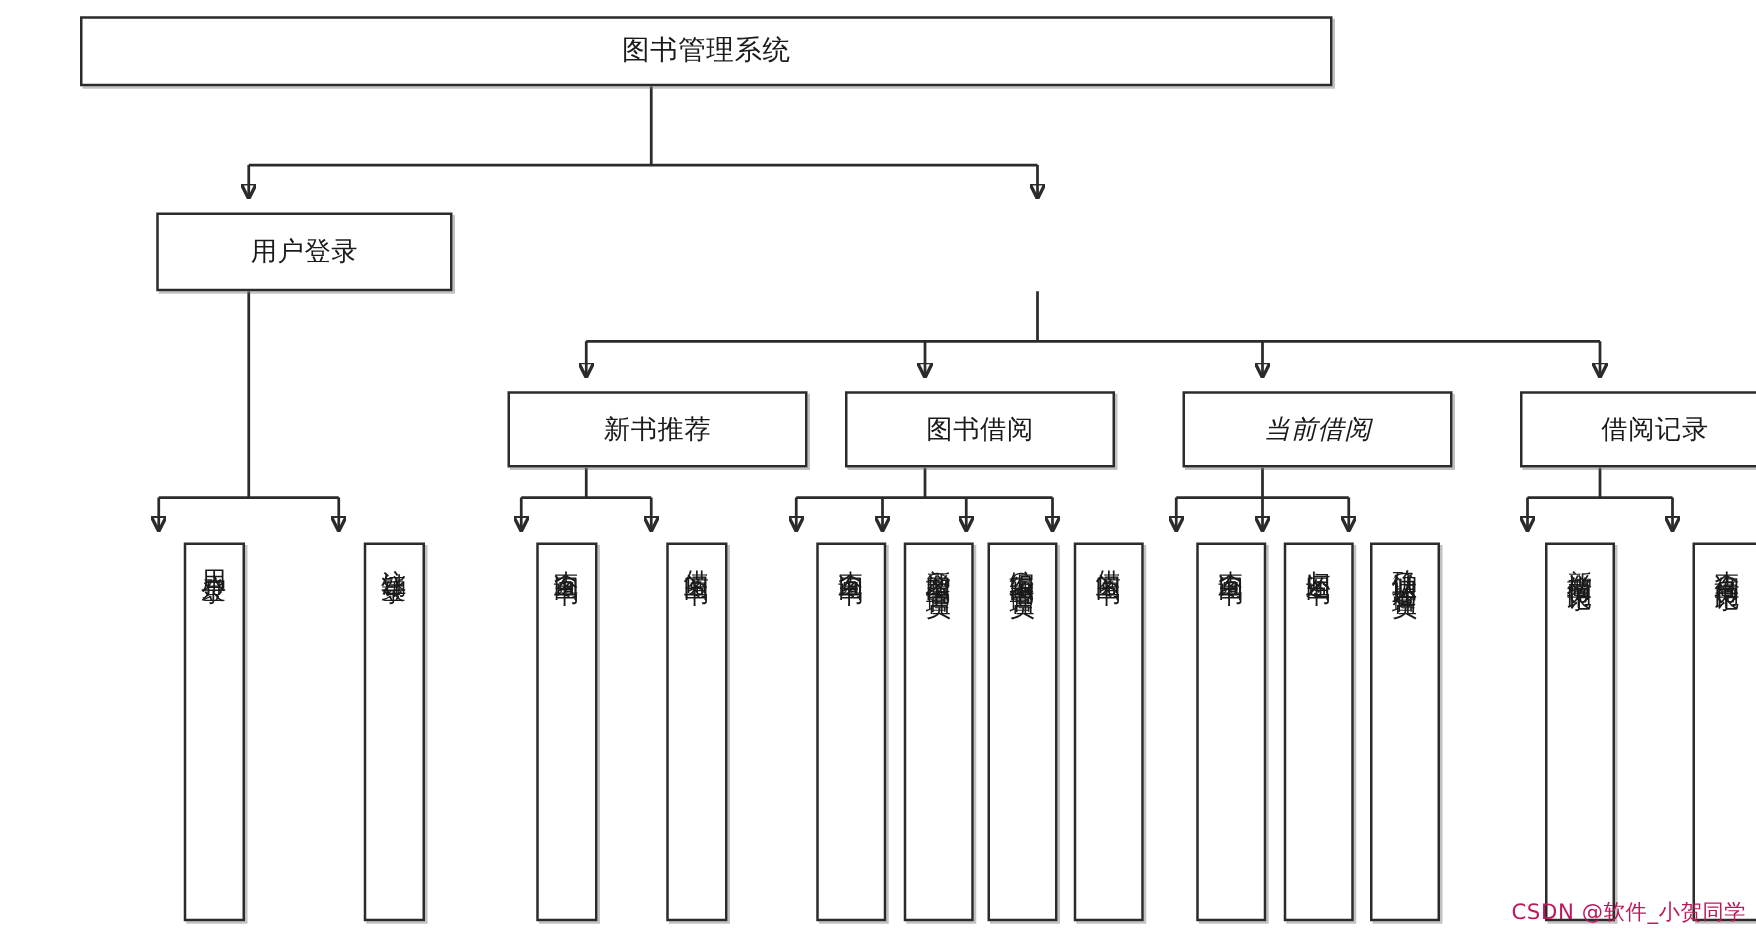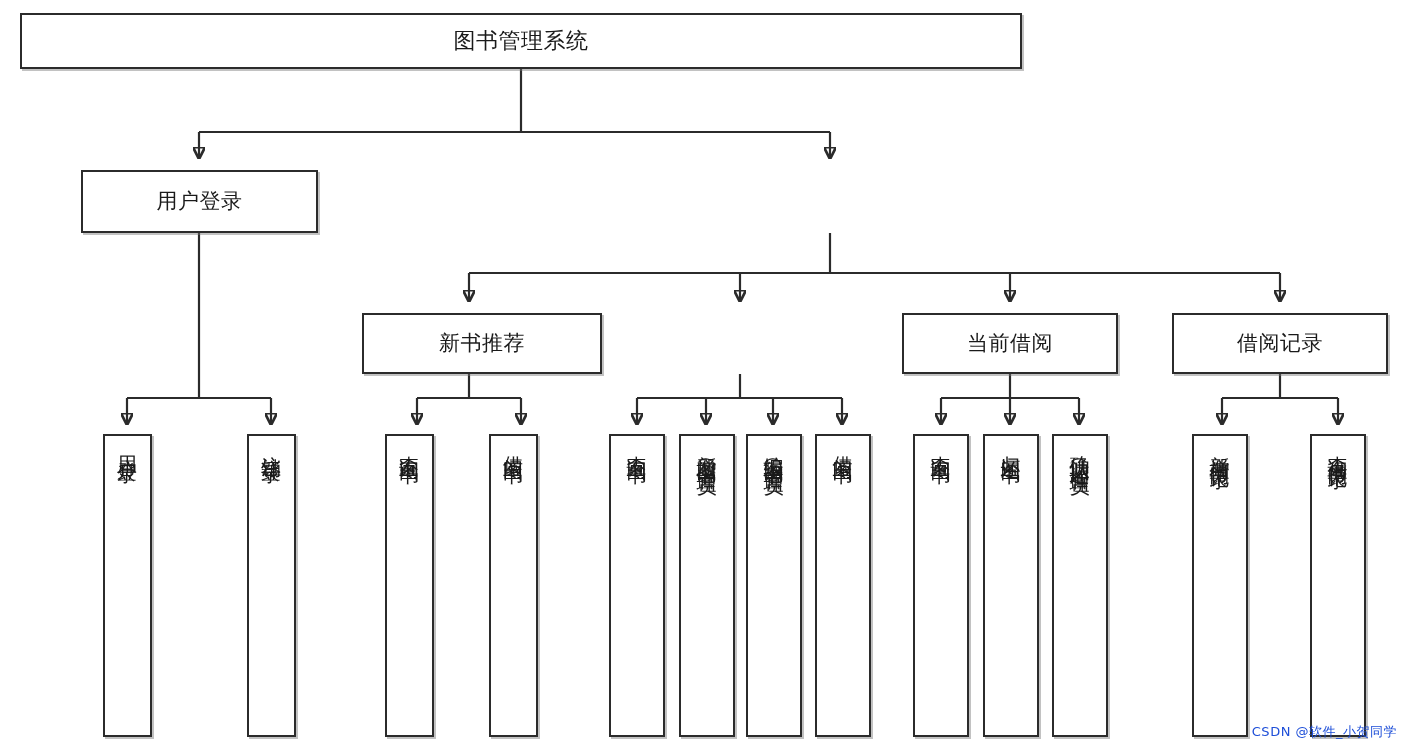--- a/index.html
+++ b/index.html
@@ -20,20 +20,21 @@
   .node {
     position: absolute;
     box-sizing: border-box;
     background: #ffffff;
     border: 2px solid #2b2b2b;
     box-shadow: 2px 2px 0 0 rgba(120,120,120,0.45);
     display: flex;
     align-items: center;
     justify-content: center;
     color: #1a1a1a;
+    margin-left: 44px;
   }
   .node-label {
     font-size: 21px;
     line-height: 1.18;
     letter-spacing: 0.5px;
     white-space: nowrap;
     text-align: center;
     color: #1a1a1a;
   }
   .node.vertical {
@@ -62,22 +63,22 @@
   svg#connectors path,
   svg#connectors line {
     stroke: #2b2b2b;
     stroke-width: 2.2;
     fill: none;
   }
   .watermark {
     position: absolute;
     right: 8px;
     bottom: 6px;
-    font-size: 13px;
-    color: #1d4ed8;
+    font-size: 17px;
+    color: #be185d;
     letter-spacing: 0.5px;
     white-space: nowrap;
     font-family: "DejaVu Sans", "Liberation Sans", sans-serif;
   }
 </style>
 </head>
 <body>
 
 <div id="diagram-root">
 
@@ -133,21 +134,24 @@
     <span class="node-label">图书管理系统</span>
   </div>
 
   <div class="node" style="left:81px; top:170px; width:237px; height:63px;">
     <span class="node-label">用户登录</span>
   </div>
 
   <div class="node" style="left:362px; top:313px; width:240px; height:61px;">
     <span class="node-label">新书推荐</span>
   </div>
-  <div class="node" style="left:902px; top:313px; width:216px; height:61px;">
+  <div class="node" style="left:632px; top:313px; width:216px; height:61px;">
+    <span class="node-label">图书借阅</span>
+  </div>
+  <div class="node" style="left:902px; top:313px; width:216px; height:61px;font-style:italic;">
     <span class="node-label">当前借阅</span>
   </div>
   <div class="node" style="left:1172px; top:313px; width:216px; height:61px;">
     <span class="node-label">借阅记录</span>
   </div>
 
   <div class="node vertical" style="left:103px; top:434px; width:49px; height:303px;">
     <span class="node-label">用户登录</span>
   </div>
   <div class="node vertical" style="left:247px; top:434px; width:49px; height:303px;">

